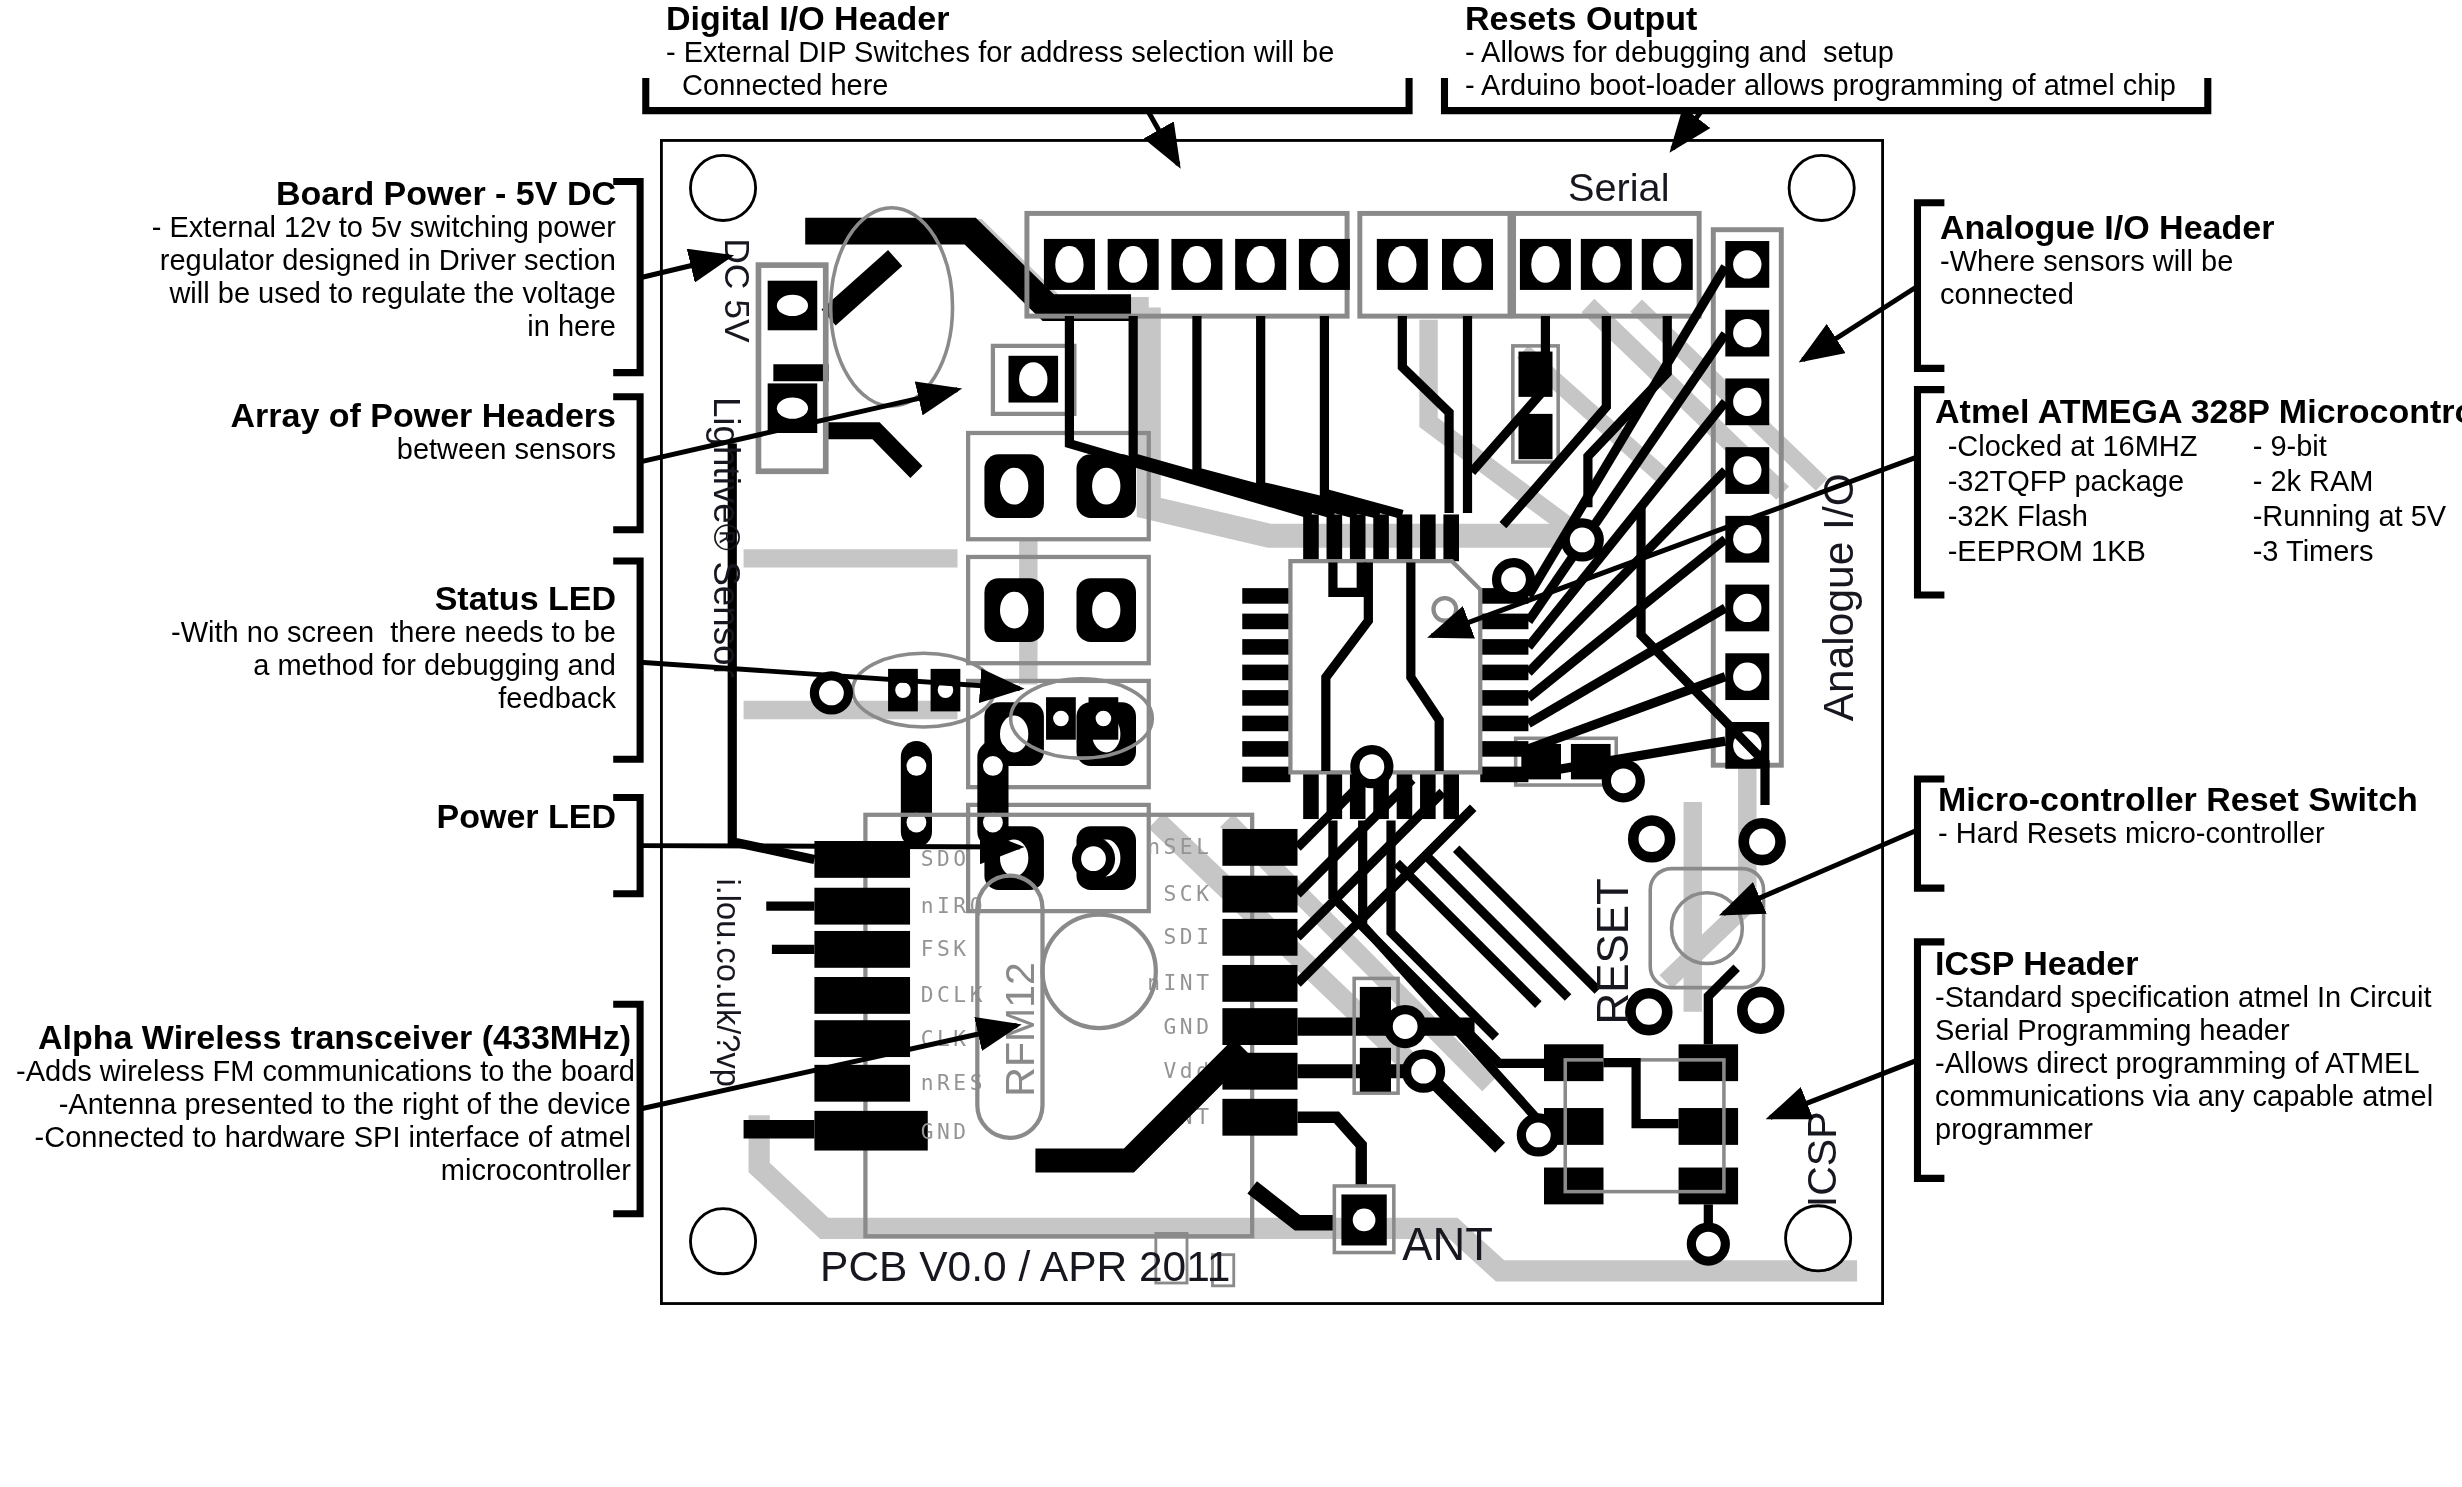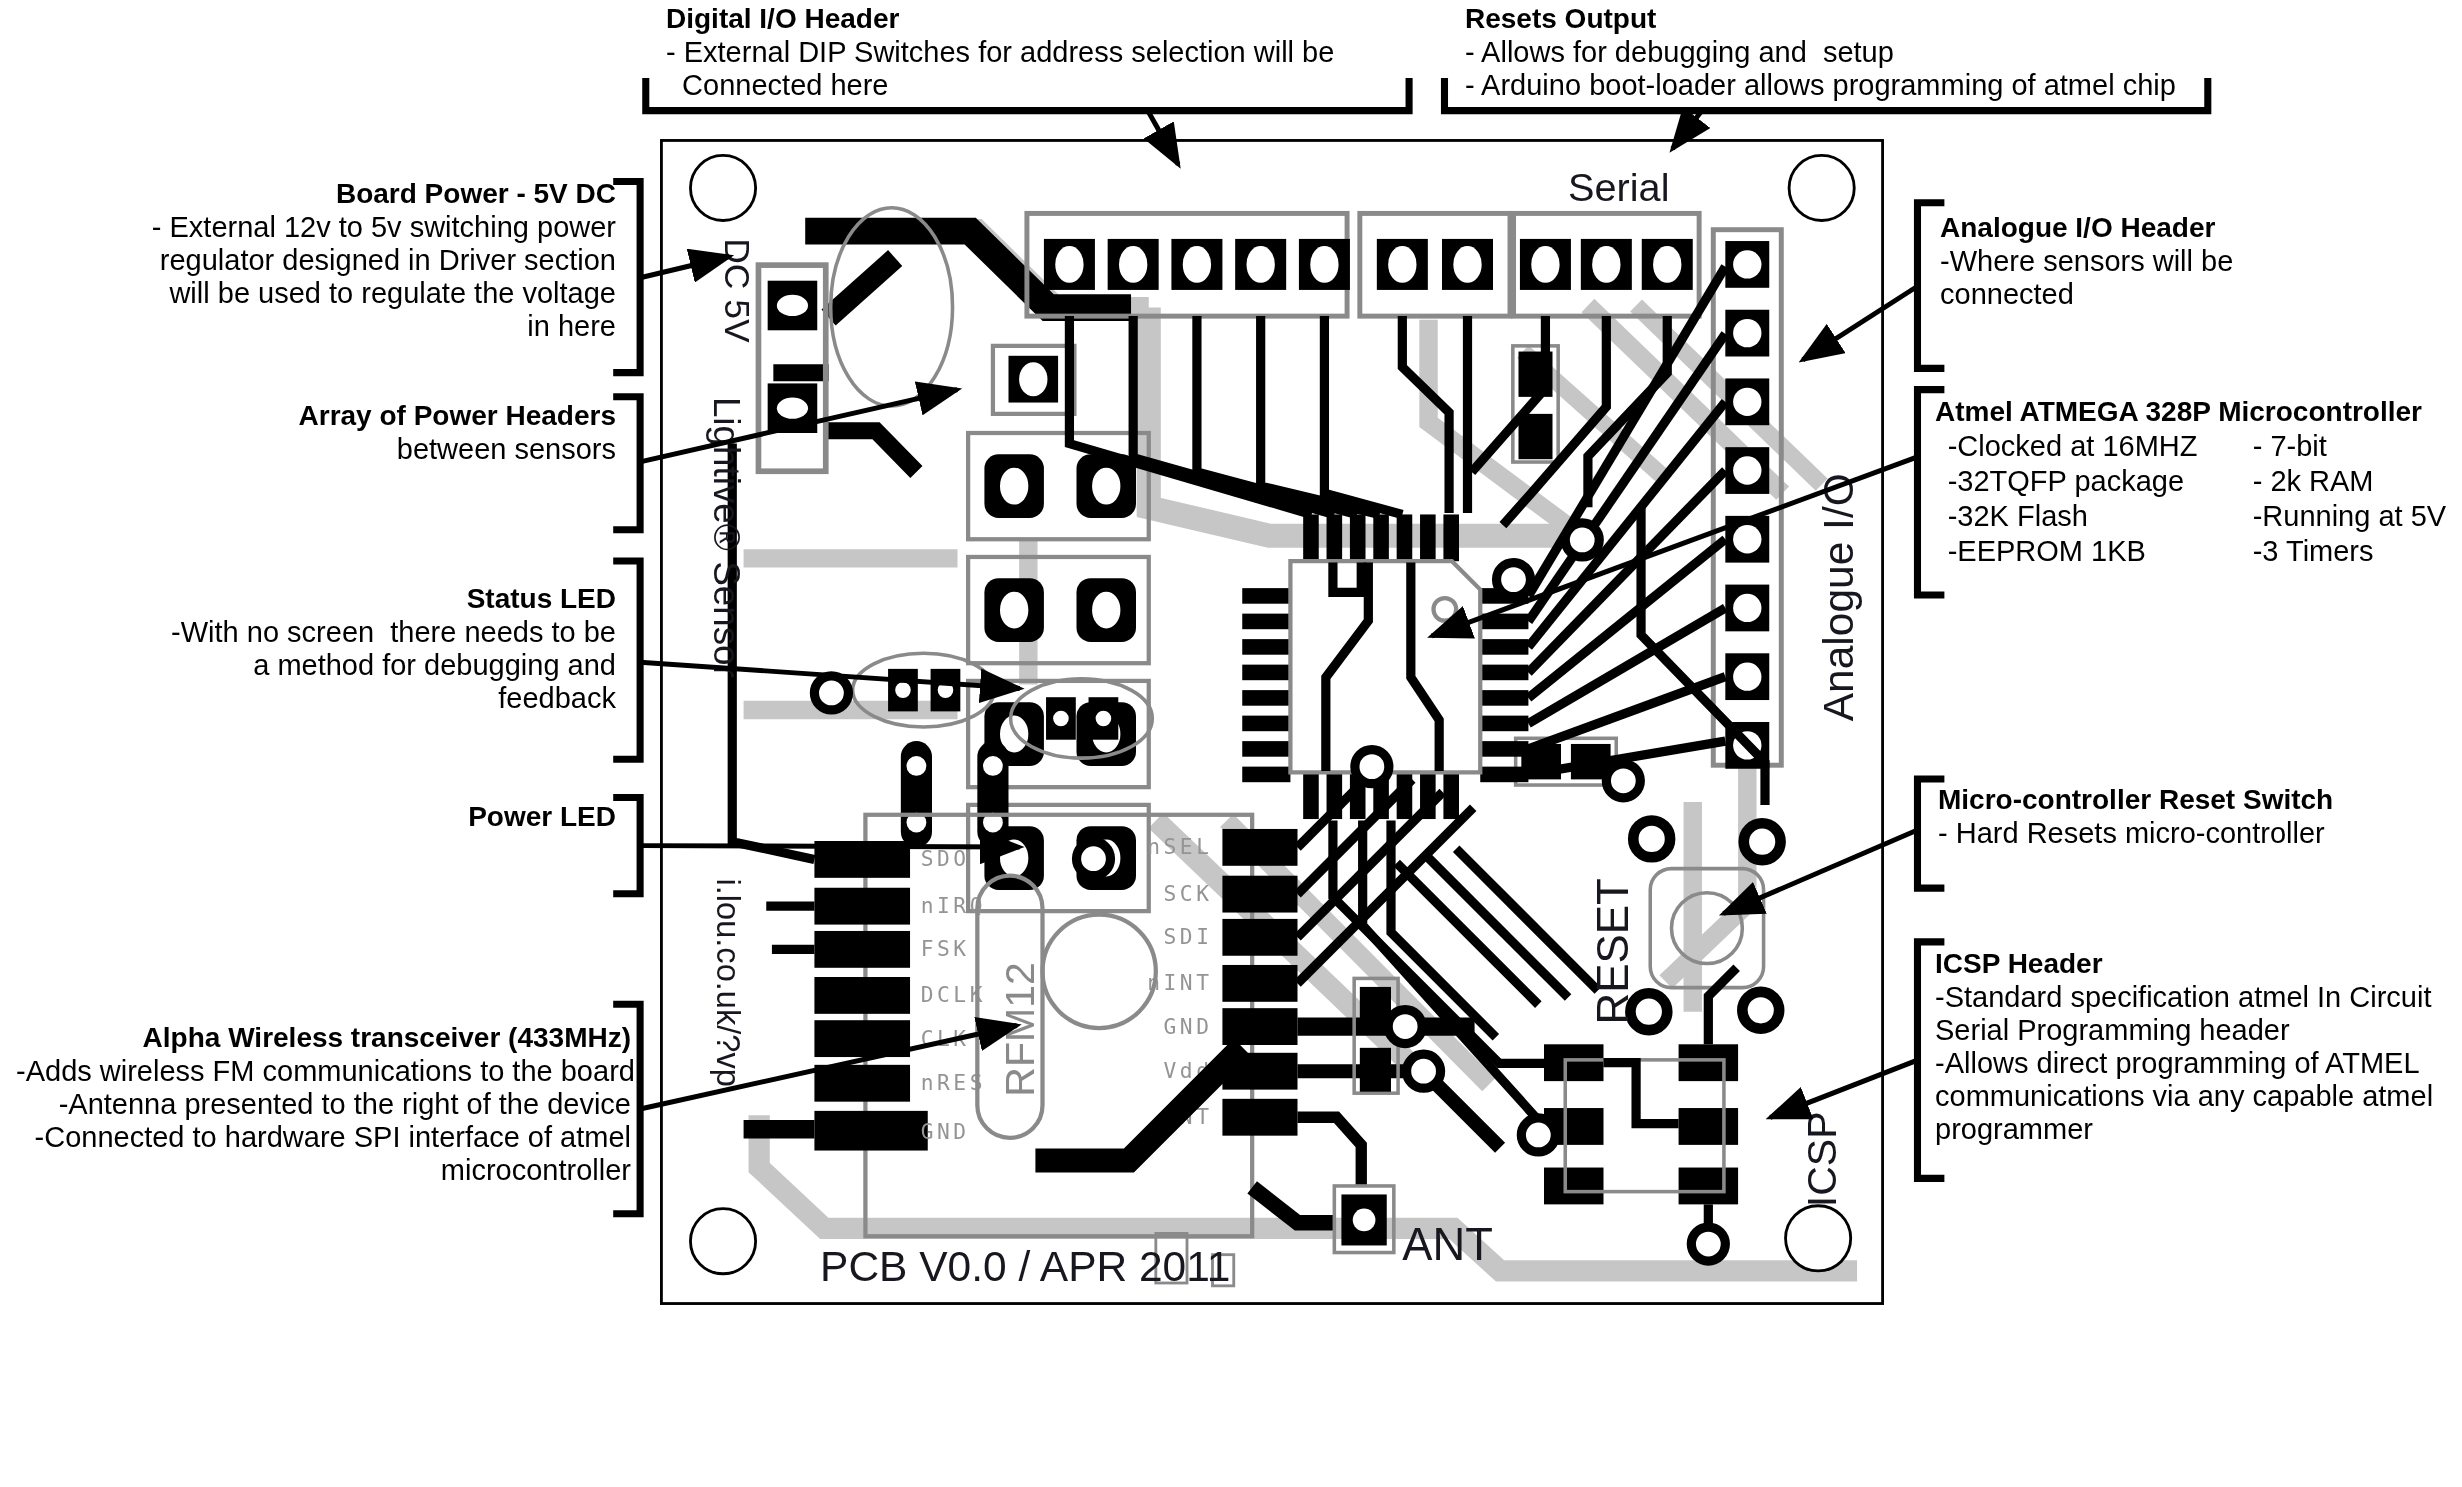--- a/index.html
+++ b/index.html
@@ -1,19 +1,19 @@
 <!DOCTYPE html>
 <html style="font-size:11.3px"><head>
 <meta charset="utf-8">
 <style>
   html,body{margin:0;padding:0;background:#fff;}
   #stage{position:relative;width:2462px;height:1488px;background:#ffffff;
          font-family:"Liberation Sans",sans-serif;overflow:hidden;}
   .ann{position:absolute;color:#000;}
-  .ann .t{font-weight:bold;font-size:28px;line-height:35px;white-space:pre;}
+  .ann .t{font-weight:bold;font-size:34px;line-height:35px;white-space:pre;}
   .ann .l{font-size:29px;line-height:33px;white-space:pre;}
   .ra{text-align:right;}
   .cols{display:flex;}
   .cols .c1{width:305px;padding-left:12.7px;}
   svg{position:absolute;}
   #board{left:660px;top:139px;}
   #overlay{left:0;top:0;pointer-events:none;}
   .sk{font-family:"Liberation Sans",sans-serif;fill:#17171f;}
   .pin{font-family:"DejaVu Sans Mono",monospace;fill:#949494;font-size:30px;letter-spacing:5px;}
   .co{fill:none;stroke:#8a8a8a;}
@@ -428,21 +428,21 @@
   <div class="ann" style="left:1935px;top:394px;width:538px;">
     <div class="t">Atmel ATMEGA 328P Microcontroller</div>
     <div class="cols">
       <div class="c1">
         <div class="l" style="line-height:35px">-Clocked at 16MHZ</div>
         <div class="l" style="line-height:35px">-32TQFP package</div>
         <div class="l" style="line-height:35px">-32K Flash</div>
         <div class="l" style="line-height:35px">-EEPROM 1KB</div>
       </div>
       <div>
-        <div class="l" style="line-height:35px">- 7-bit</div>
+        <div class="l" style="line-height:35px">- 9-bit</div>
         <div class="l" style="line-height:35px">- 2k RAM</div>
         <div class="l" style="line-height:35px">-Running at 5V</div>
         <div class="l" style="line-height:35px">-3 Timers</div>
       </div>
     </div>
   </div>
 
   <div class="ann" style="left:1938px;top:782px;">
     <div class="t">Micro-controller Reset Switch</div>
     <div class="l">- Hard Resets micro-controller</div>

